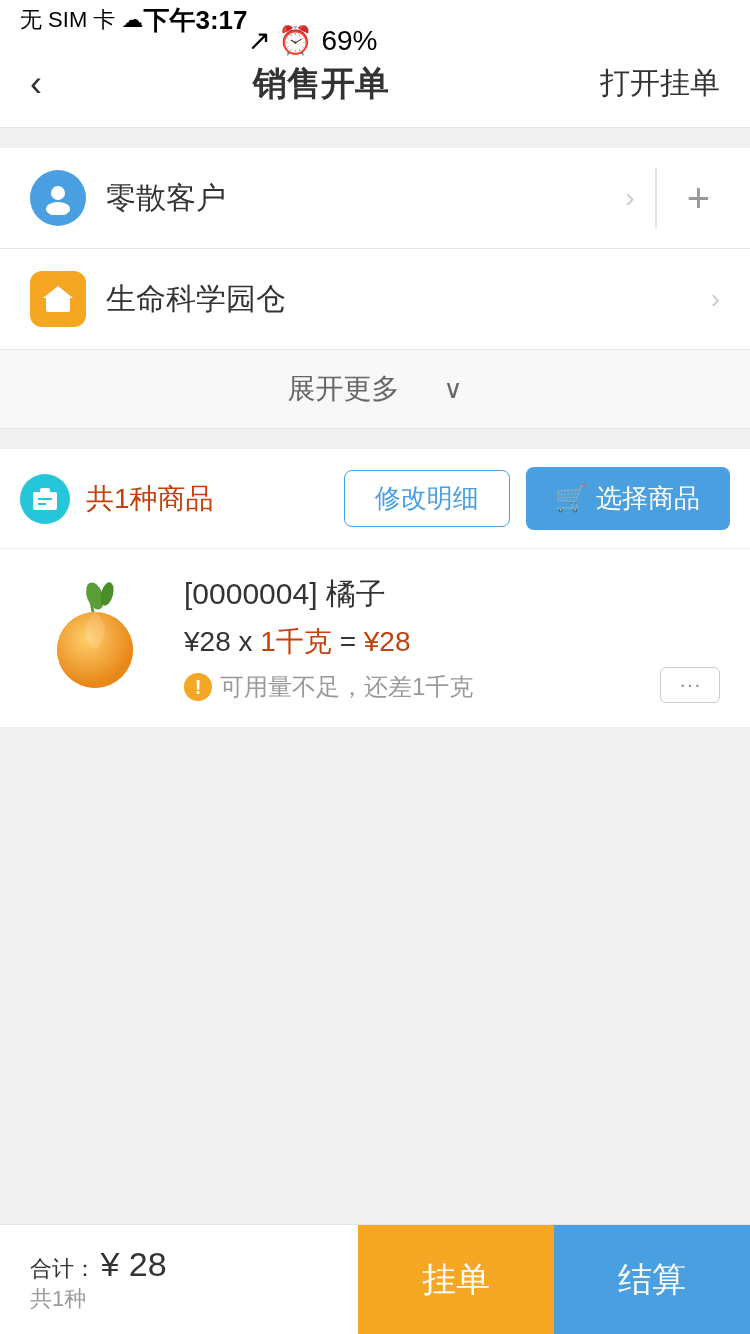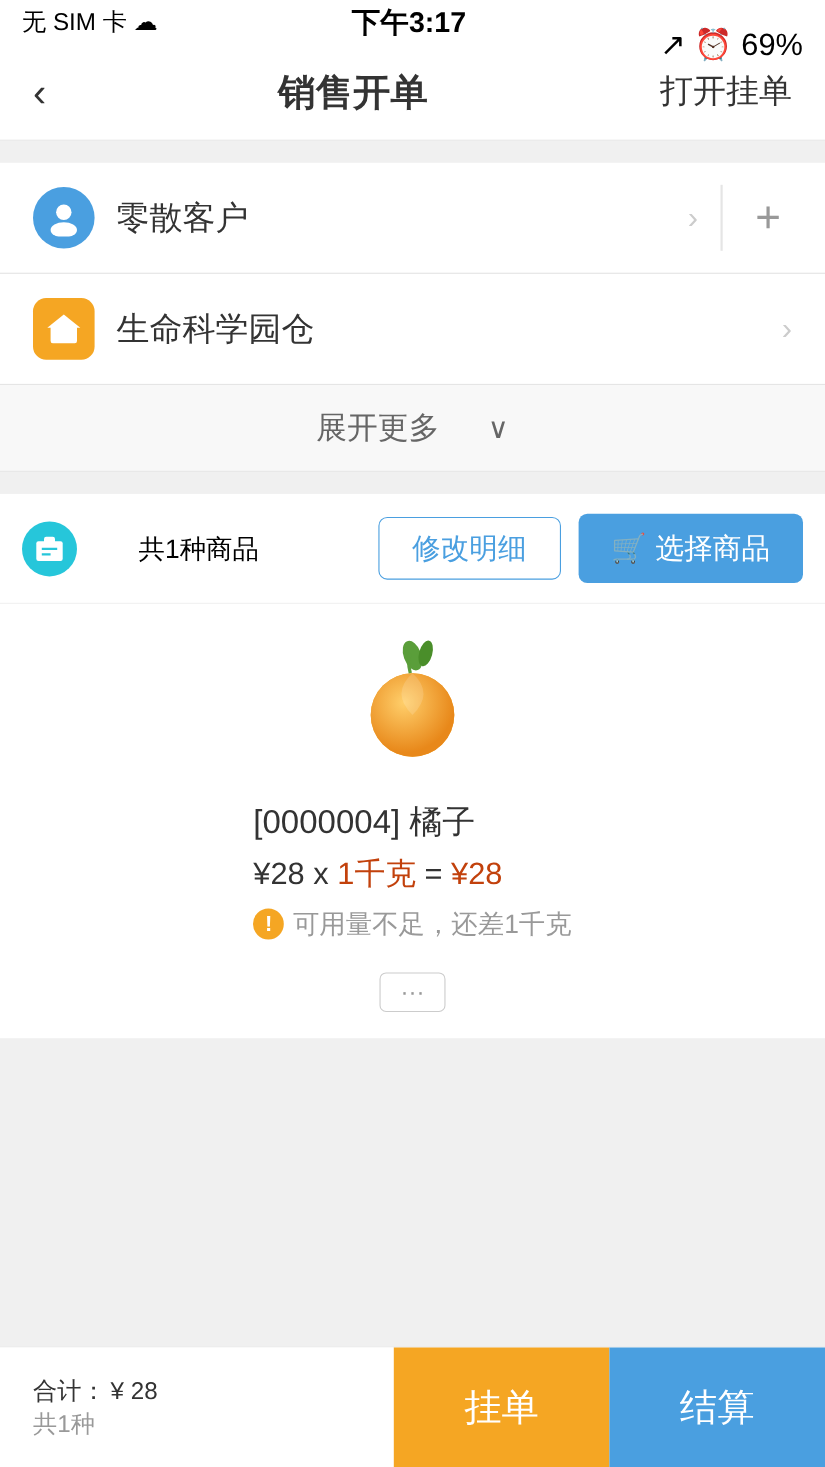--- a/index.html
+++ b/index.html
@@ -12,21 +12,20 @@
       overflow-x: hidden;
     }
 
     
     .status-bar {
       width: 750px;
       height: 40px;
       background: #fff;
       display: flex;
       align-items: center;
-      justify-content: space-between;
       padding: 0 20px;
       font-size: 24px;
       font-weight: 500;
     }
     .status-left { display: flex; align-items: center; gap: 8px; font-size: 22px; }
     .status-center { font-size: 26px; font-weight: 600; }
     .status-right { display: flex; align-items: center; gap: 6px; font-size: 28px; margin-top: 40px; }
 
     
     .nav-bar {
@@ -134,23 +133,22 @@
       background: #26c6da;
       border-radius: 50%;
       display: flex;
       align-items: center;
       justify-content: center;
       margin-right: 16px;
       flex-shrink: 0;
     }
     .product-count-text {
       flex: 1;
-      font-size: 24px;
-      color: #000000;
-      margin-left: 40px;
+      font-size: 28px;
+      color: #c2410c;
     }
     .btn-modify {
       border: 1.5px solid #4a9fe0;
       color: #4a9fe0;
       background: #fff;
       border-radius: 8px;
       padding: 10px 30px;
       font-size: 26px;
       cursor: pointer;
       margin-right: 16px;
@@ -166,23 +164,22 @@
       display: flex;
       align-items: center;
       gap: 8px;
     }
 
     
     .product-item {
       background: #fff;
       padding: 24px 30px;
       display: flex;
-      align-items: center;
+      align-items: flex-end;
       gap: 24px;
-      flex-direction: column;
     }
     .product-image {
       width: 130px;
       height: 130px;
       flex-shrink: 0;
       display: flex;
       align-items: center;
       justify-content: center;
     }
     .product-info { flex: 1; }
@@ -257,21 +254,21 @@
     }
     .bottom-total {
       flex: 1;
       display: flex;
       flex-direction: column;
       justify-content: center;
       padding-left: 30px;
       background: #fff;
     }
     .total-amount {
-      font-size: 22px;
+      font-size: 34px;
       color: #333;
       font-weight: 500;
     }
     .total-label { font-size: 22px; color: #333; }
     .total-count { font-size: 22px; color: #999; }
     .btn-hang {
       width: 196px;
       height: 110px;
       background: #f5a623;
       color: #fff;

